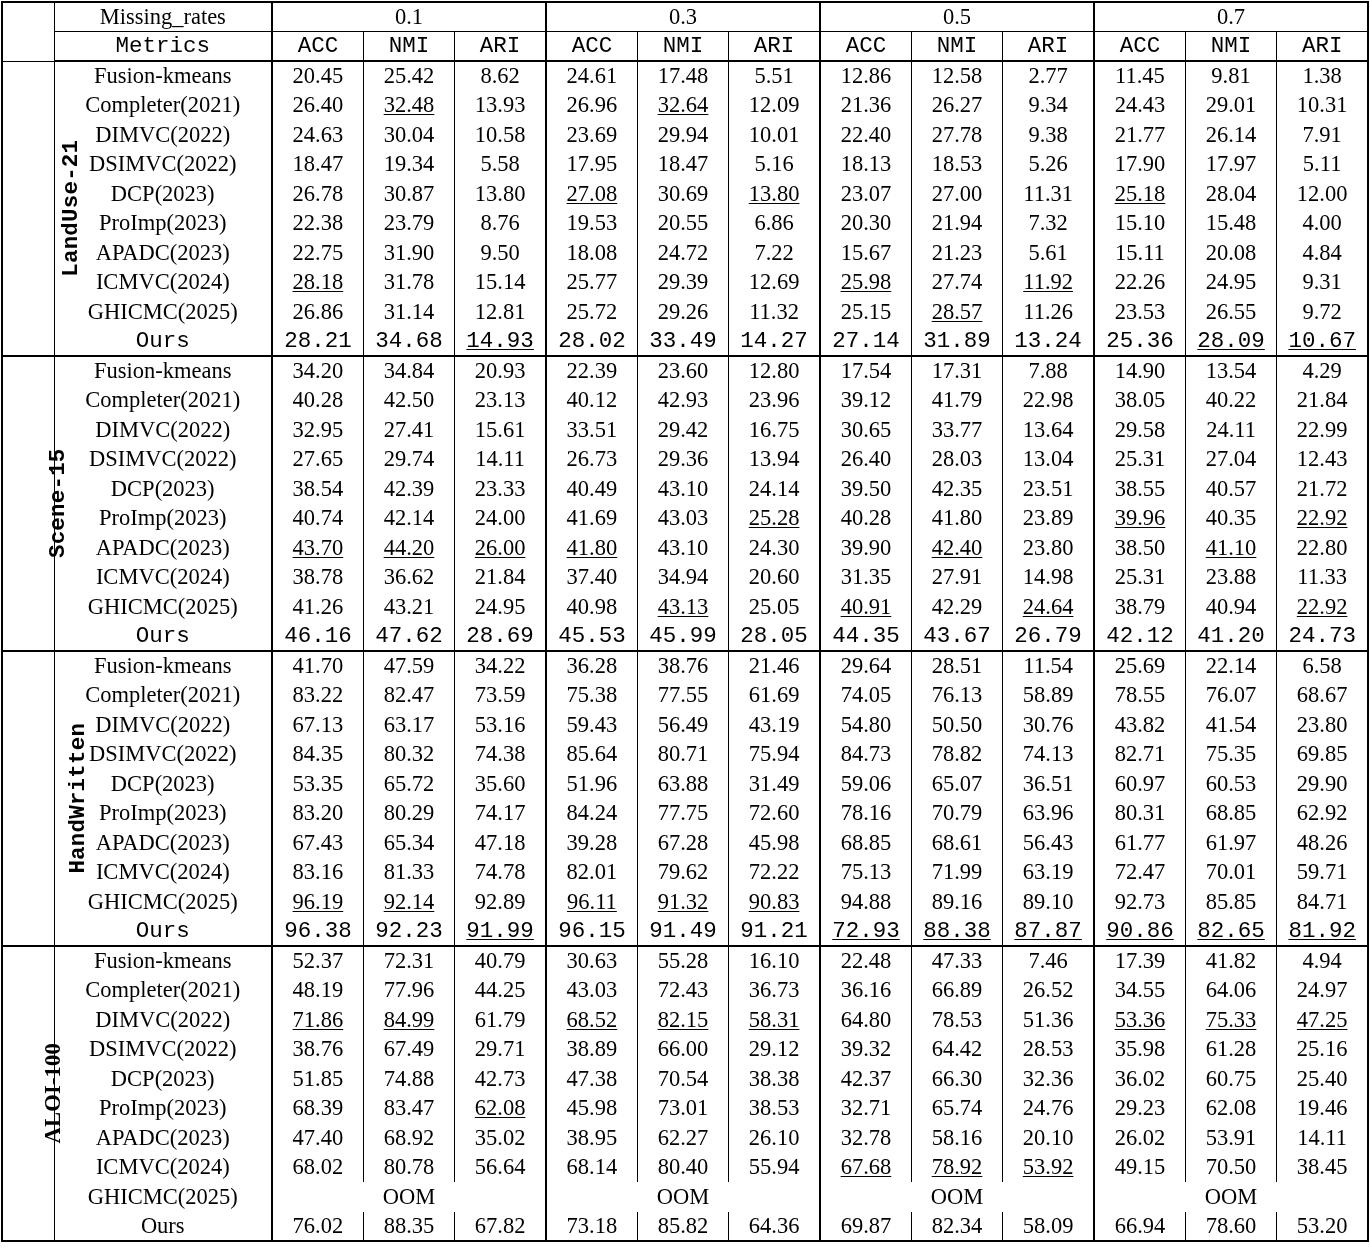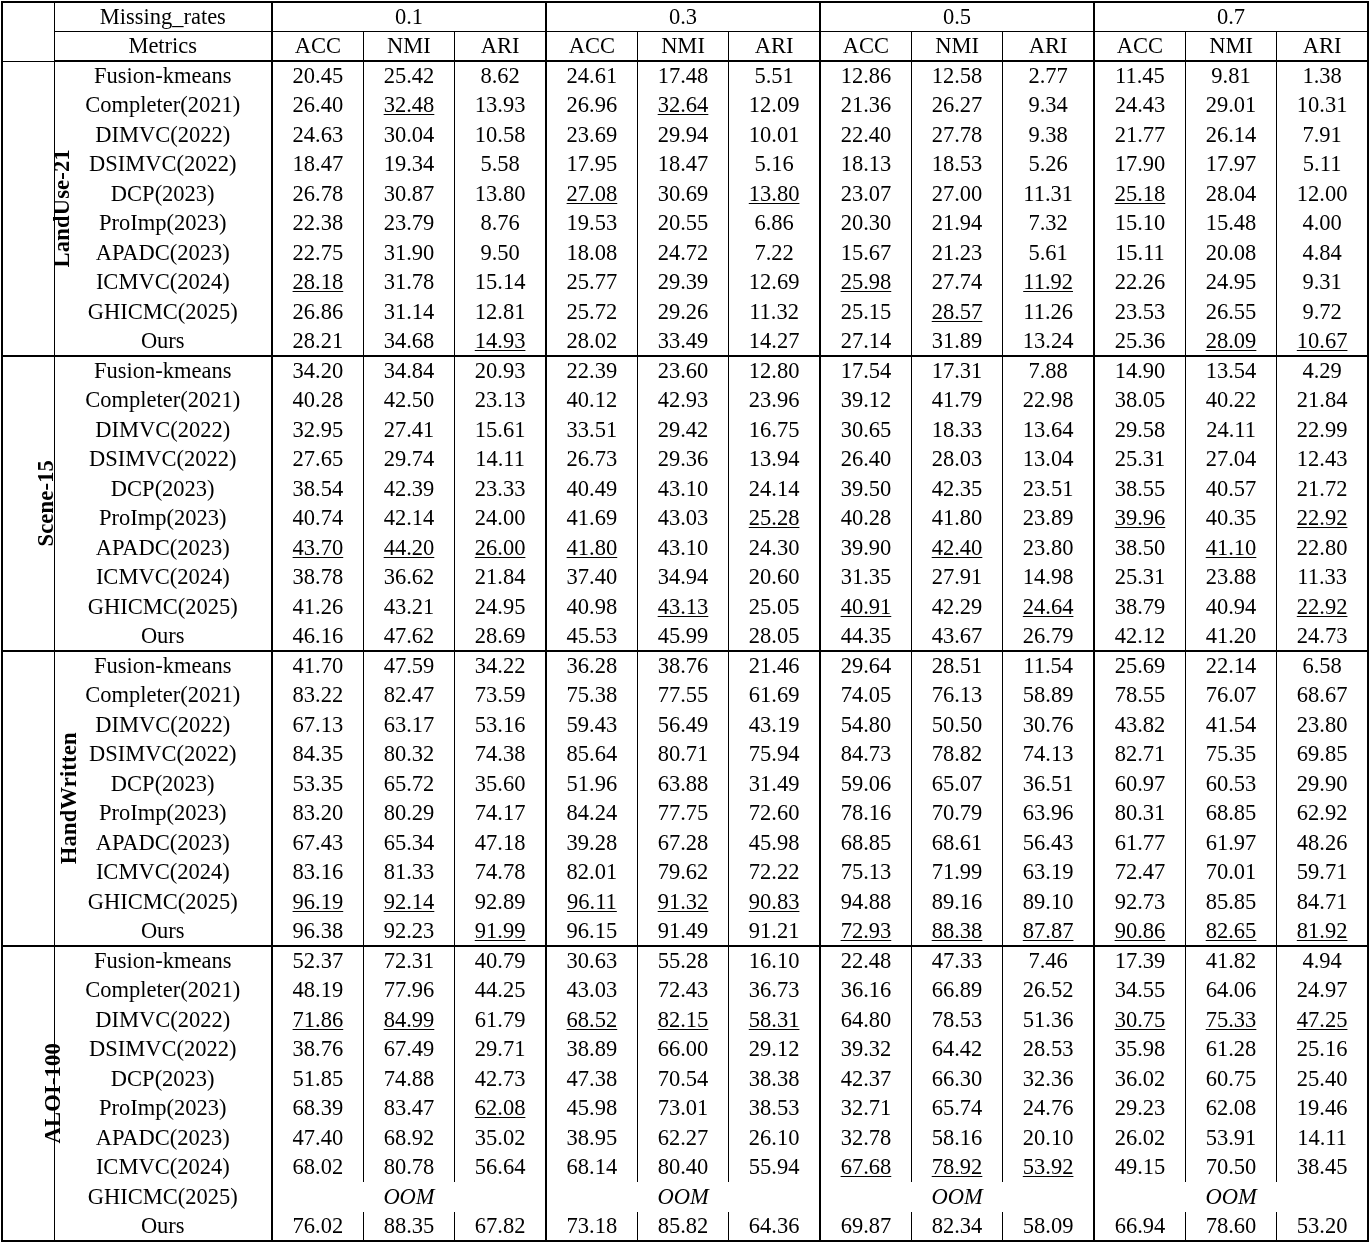--- a/index.html
+++ b/index.html
@@ -42,21 +42,21 @@
   col.c-dataset { width: 52px; }
   col.c-method  { width: 218px; }
   col.c-metric  { width: 91.33px; }
 
   
   .vr-left  { border-left: 1.3px solid #000; }
   .vr-group { border-left: 2.2px solid #000; }
 
   
   .hr-thin-bottom  { border-bottom: 1.3px solid #000; }
-  .hr-thick-bottom { border-bottom: 2.2px solid #000; }
+  .hr-thick-bottom { border-bottom: 2.2px solid #000; font-family: Liberation Mono, monospace; }
 
   
   .num { font-variant-numeric: lining-nums tabular-nums; }
   .bold { font-weight: bold; }
   .under {
     text-decoration: underline;
     text-underline-offset: 2px;
     text-decoration-thickness: 1.4px;
   }
   .method-name { text-align: center; }
@@ -70,21 +70,21 @@
     vertical-align: middle;
   }
   .dataset-rot {
     display: inline-block;
     transform: rotate(-90deg);
     white-space: nowrap;
     font-weight: bold;
     font-size: 22.5px;
     letter-spacing: 0.2px;
   }
-  .oom-cell { text-align: center; font-style: italic; }
+  .oom-cell { text-align: center; }
 </style>
 </head>
 <body>
 
 <table id="results-table">
   <colgroup>
     <col class="c-dataset">
     <col class="c-method">
     <col class="c-metric">
       <col class="c-metric">
@@ -309,21 +309,21 @@
       </tr>
       <tr>
         <td class="vr-left method-name">DIMVC(2022)</td>
         <td class="vr-group num">32.95</td>
         <td class="vr-left num">27.41</td>
         <td class="vr-left num">15.61</td>
         <td class="vr-group num">33.51</td>
         <td class="vr-left num">29.42</td>
         <td class="vr-left num">16.75</td>
         <td class="vr-group num">30.65</td>
-        <td class="vr-left num">18.33</td>
+        <td class="vr-left num">33.77</td>
         <td class="vr-left num">13.64</td>
         <td class="vr-group num">29.58</td>
         <td class="vr-left num">24.11</td>
         <td class="vr-left num">22.99</td>
       </tr>
       <tr>
         <td class="vr-left method-name">DSIMVC(2022)</td>
         <td class="vr-group num">27.65</td>
         <td class="vr-left num">29.74</td>
         <td class="vr-left num">14.11</td>
@@ -613,21 +613,21 @@
         <td class="vr-left method-name">DIMVC(2022)</td>
         <td class="vr-group num under">71.86</td>
         <td class="vr-left num under">84.99</td>
         <td class="vr-left num">61.79</td>
         <td class="vr-group num under">68.52</td>
         <td class="vr-left num under">82.15</td>
         <td class="vr-left num under">58.31</td>
         <td class="vr-group num">64.80</td>
         <td class="vr-left num">78.53</td>
         <td class="vr-left num">51.36</td>
-        <td class="vr-group num under">30.75</td>
+        <td class="vr-group num under">53.36</td>
         <td class="vr-left num under">75.33</td>
         <td class="vr-left num under">47.25</td>
       </tr>
       <tr>
         <td class="vr-left method-name">DSIMVC(2022)</td>
         <td class="vr-group num">38.76</td>
         <td class="vr-left num">67.49</td>
         <td class="vr-left num">29.71</td>
         <td class="vr-group num">38.89</td>
         <td class="vr-left num">66.00</td>

